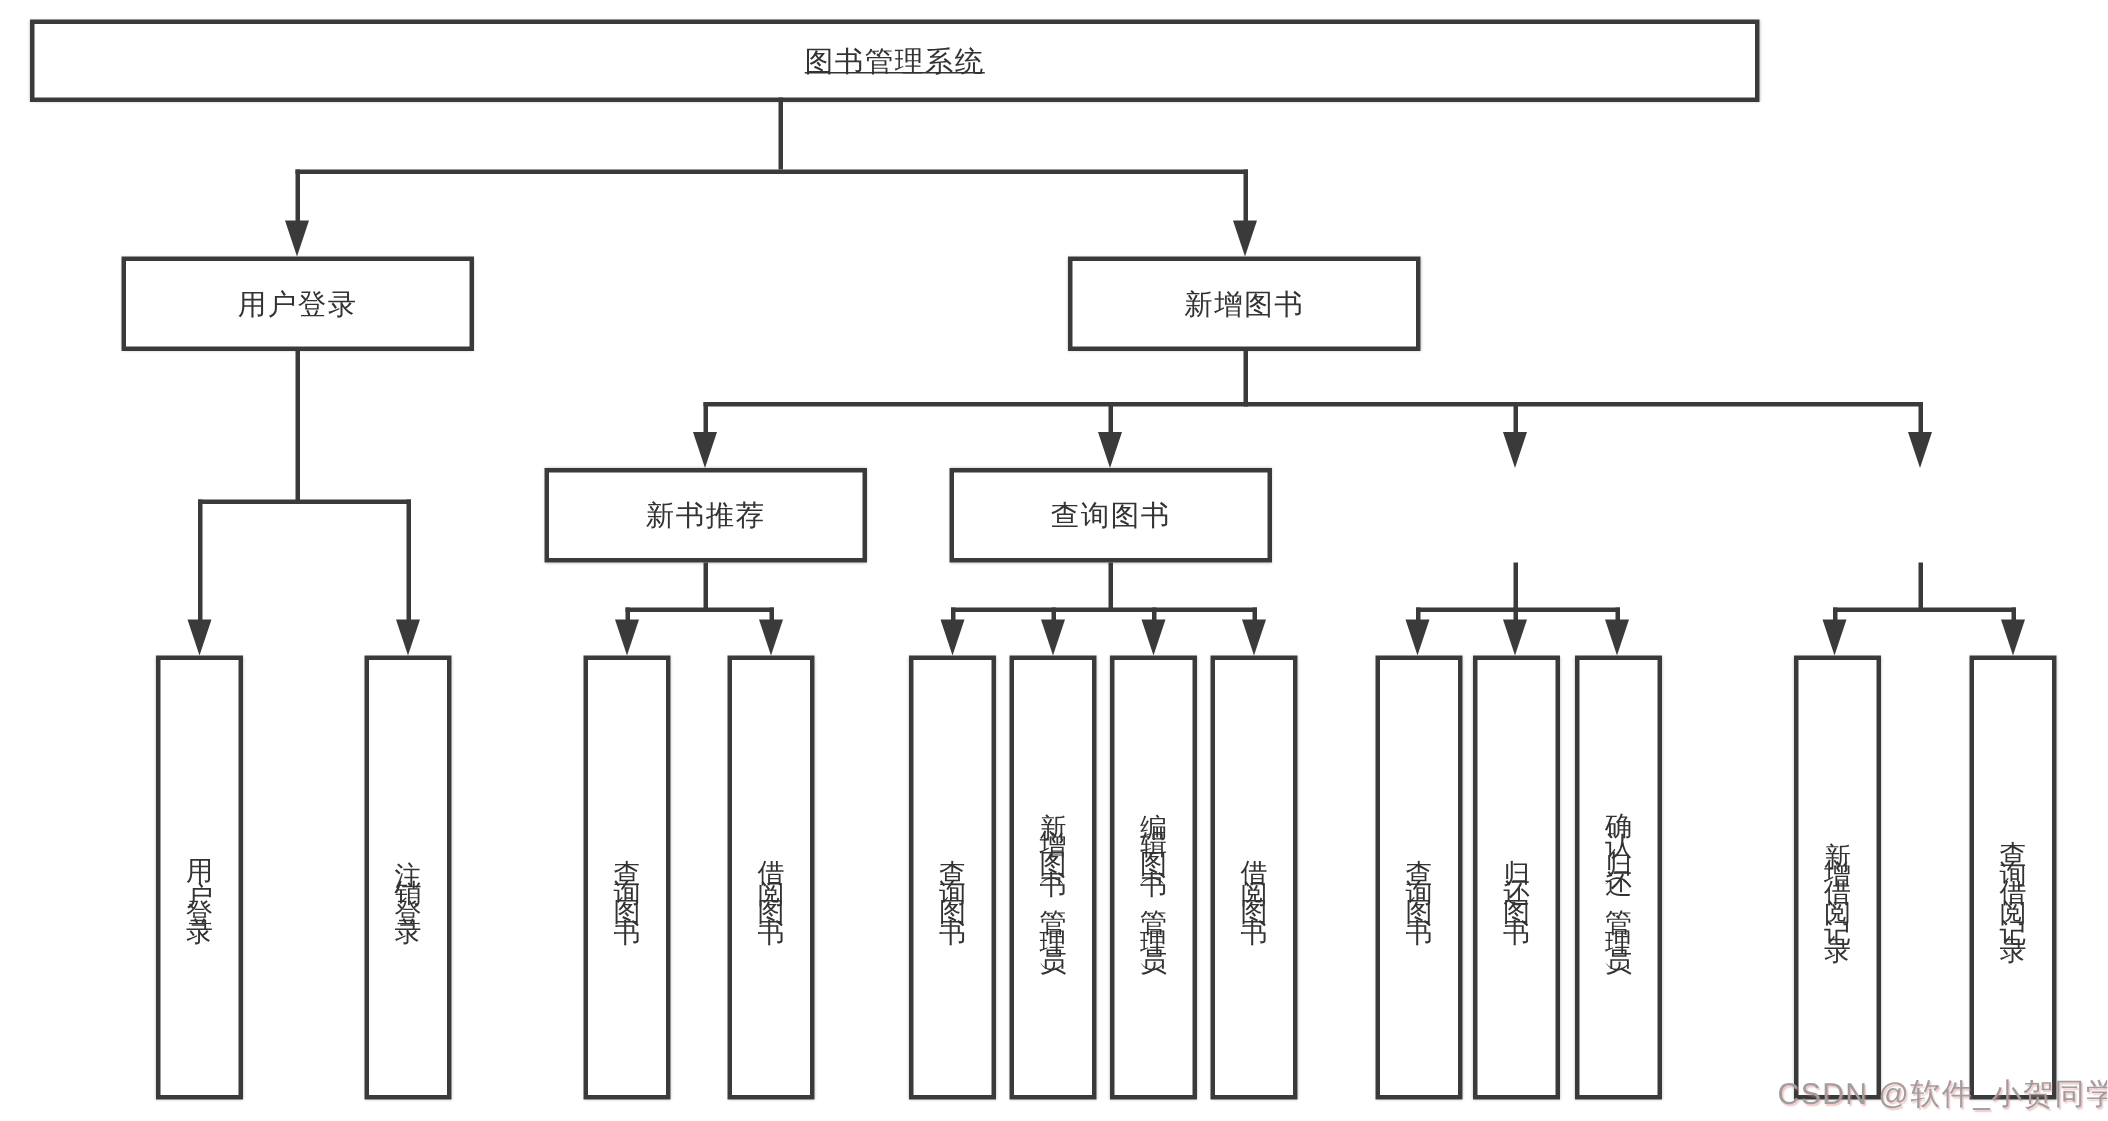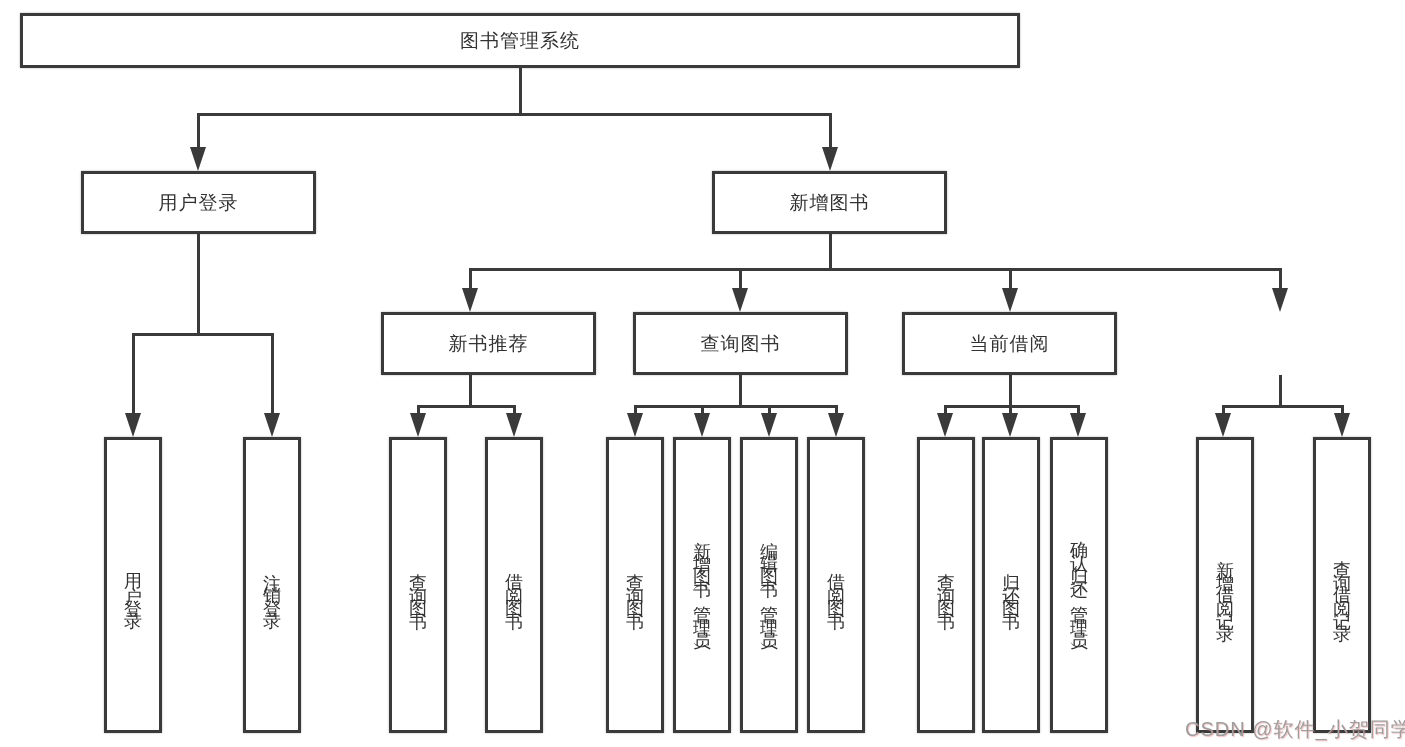--- a/index.html
+++ b/index.html
@@ -57,43 +57,40 @@
     letter-spacing:1px;
     text-shadow:1px 1px 1px rgba(231,121,121,0.45);
     white-space:nowrap;
   }
 </style>
 </head>
 <body>
 
 <div id="canvas">
 
-  <div class="box" style="left:20px;top:13px;width:1000px;height:55px;">
+  <div class="box" style="left:20px;top:13px;width:1153px;height:55px;text-decoration:underline;">
     <span>图书管理系统</span>
   </div>
 
   <div class="box" style="left:81px;top:171px;width:235px;height:63px;">
     <span>用户登录</span>
   </div>
 
   <div class="box" style="left:712px;top:171px;width:235px;height:63px;">
     <span>新增图书</span>
   </div>
 
-  <div class="box" style="left:381px;top:312px;width:215px;height:63px;">
+  <div class="box" style="left:363px;top:312px;width:215px;height:63px;">
     <span>新书推荐</span>
   </div>
 
   <div class="box" style="left:633px;top:312px;width:215px;height:63px;">
     <span>查询图书</span>
   </div>
 
-  <div class="box" style="left:902px;top:312px;width:215px;height:63px;">
-    <span>当前借阅</span>
-  </div>
 
 
   <div class="box leaf" style="left:104px;top:437px;width:58px;height:296px;">
     <span class="vtxt">用户登录</span>
   </div>
 
   <div class="box leaf" style="left:243px;top:437px;width:58px;height:296px;">
     <span class="vtxt">注销登录</span>
   </div>
 

